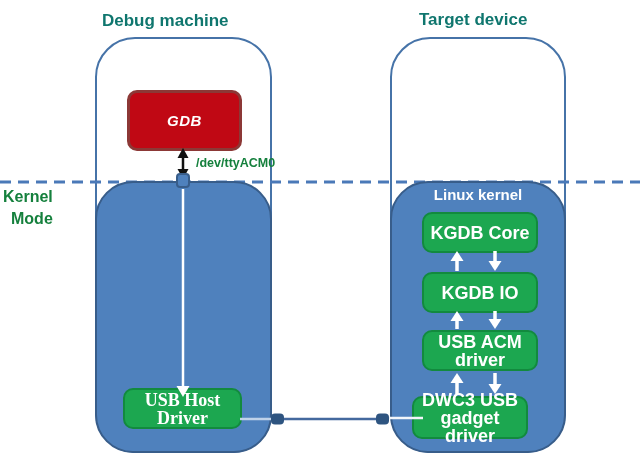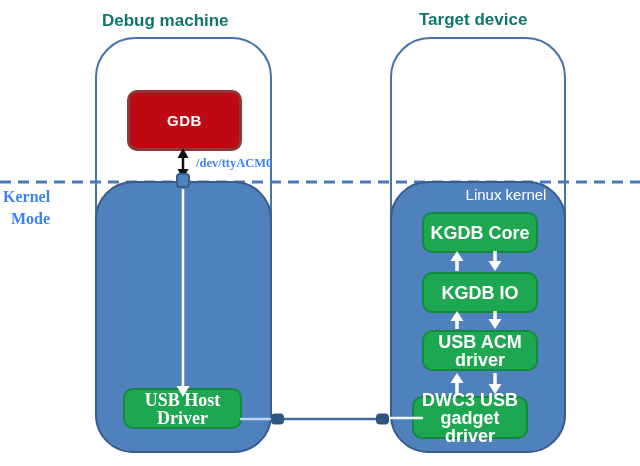--- a/index.html
+++ b/index.html
@@ -35,59 +35,58 @@
   
   .heading{
     position:absolute;
     color:#0f766e;
     font-weight:bold;
     font-size:17px;
     z-index:4;
   }
   .black-label{
     position:absolute;
-    color:#3b82f6;
+    color:#15803d;
     font-weight:bold;
     z-index:4;
-    font-family:Liberation Serif, serif;
   }
 
   
   .red-box{
     position:absolute;
     left:127px;top:90px;width:109px;height:55px;
     background:#C00814;
     border:3px solid #8C3836;
     border-radius:10px;
     display:flex;align-items:center;justify-content:center;
     color:#ffffff;font-weight:bold;font-size:15px;
     letter-spacing:0.5px;
     z-index:4;
+    font-style:italic;
   }
 
   
   .green-box{
     position:absolute;
     background:#1CA750;
     border:2px solid #128A3E;
     border-radius:10px;
     display:flex;align-items:center;justify-content:center;
     text-align:center;
     color:#ffffff;font-weight:bold;font-size:18px;
     line-height:18px;
     z-index:4;
   }
 
   .linux-kernel-label{
     position:absolute;
     left:390px;top:186px;width:176px;
     text-align:center;
-    color:#ffffff;font-weight:normal;font-size:15px;
+    color:#ffffff;font-weight:bold;font-size:15px;
     z-index:4;
-    padding-left:28px;
   }
 
   
   .overlay-svg{position:absolute;left:0;top:0;z-index:5;pointer-events:none;}
 </style>
 </head>
 <body>
 
 <div class="canvas">
 

